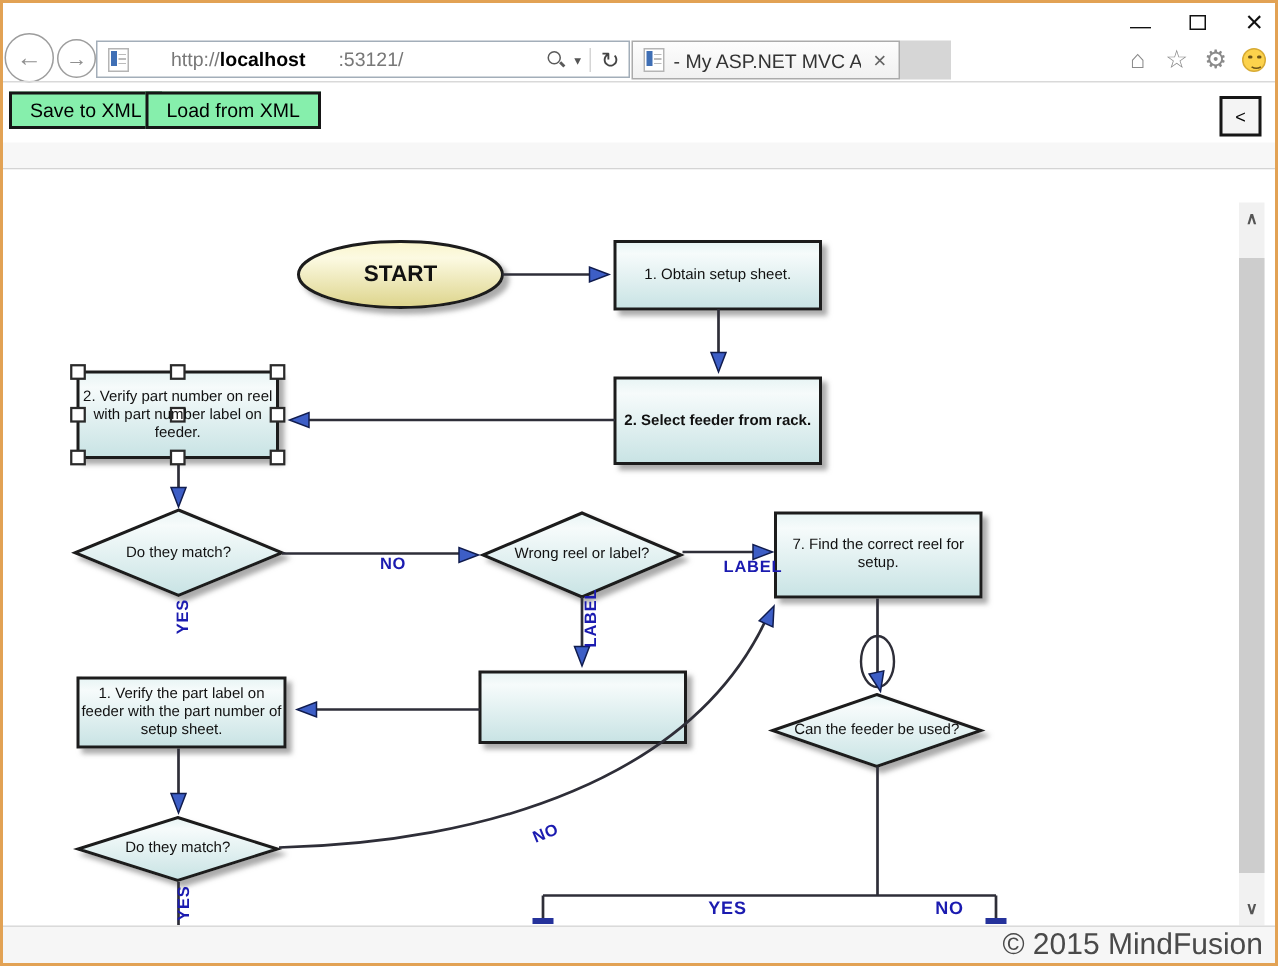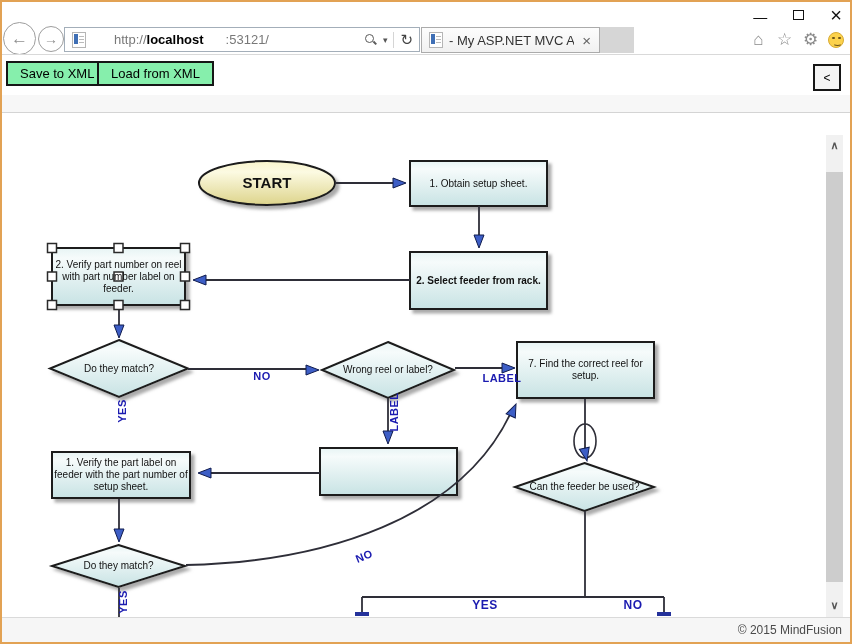--- a/index.html
+++ b/index.html
@@ -71,21 +71,21 @@
   .edge-label.big{ font-size:12px; }
   
   .scrollbar{ position:absolute; left:826px; top:135px; width:17px; height:482px; background:#f1f1f1; }
   .sb-btn{ position:absolute; left:0; width:17px; height:16px; color:#555; font-size:11px; font-weight:bold;
            display:flex; align-items:center; justify-content:center; }
   .sb-up{ top:2px; }
   .sb-down{ bottom:4px; }
   .sb-thumb{ position:absolute; left:0; top:37px; width:17px; height:410px; background:#cdcdcd; }
   
   .footer{ position:absolute; left:2px; right:2px; bottom:2px; height:25px; background:#f6f6f6; border-top:1px solid #dadada;
-           display:flex; align-items:center; justify-content:flex-end; padding-right:8px; font-size:12px; color:#4a4a4a; }
+           display:flex; align-items:center; justify-content:flex-end; padding-right:8px; font-size:20px; color:#4a4a4a; }
 </style>
 </head>
 <body>
 
 <div class="window">
 
   <div class="titlebar">
     <div class="win-controls">
       <span class="ctl minimize-glyph">—</span>
       <span class="ctl maximize-box"></span>

